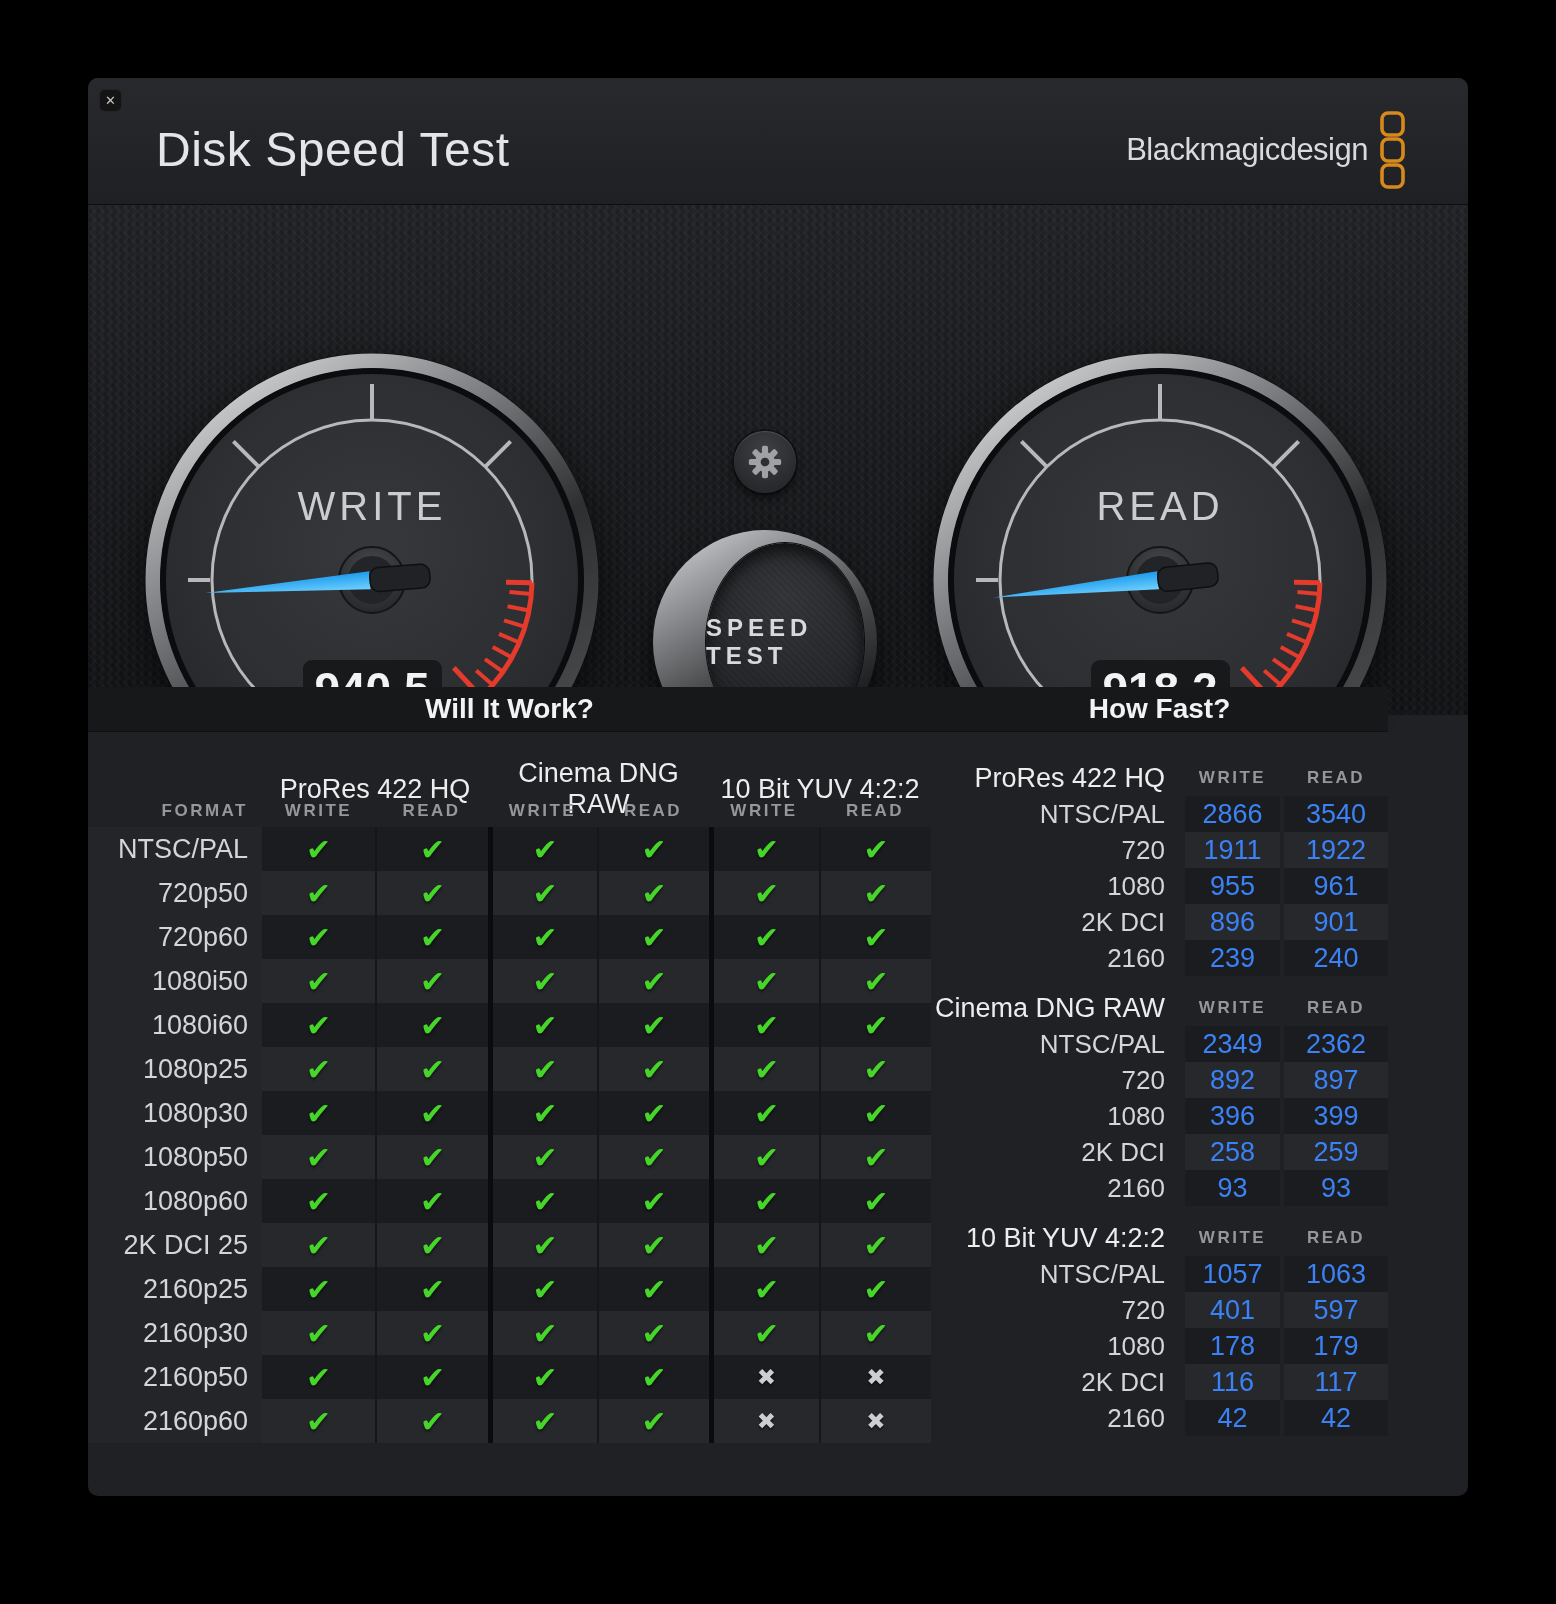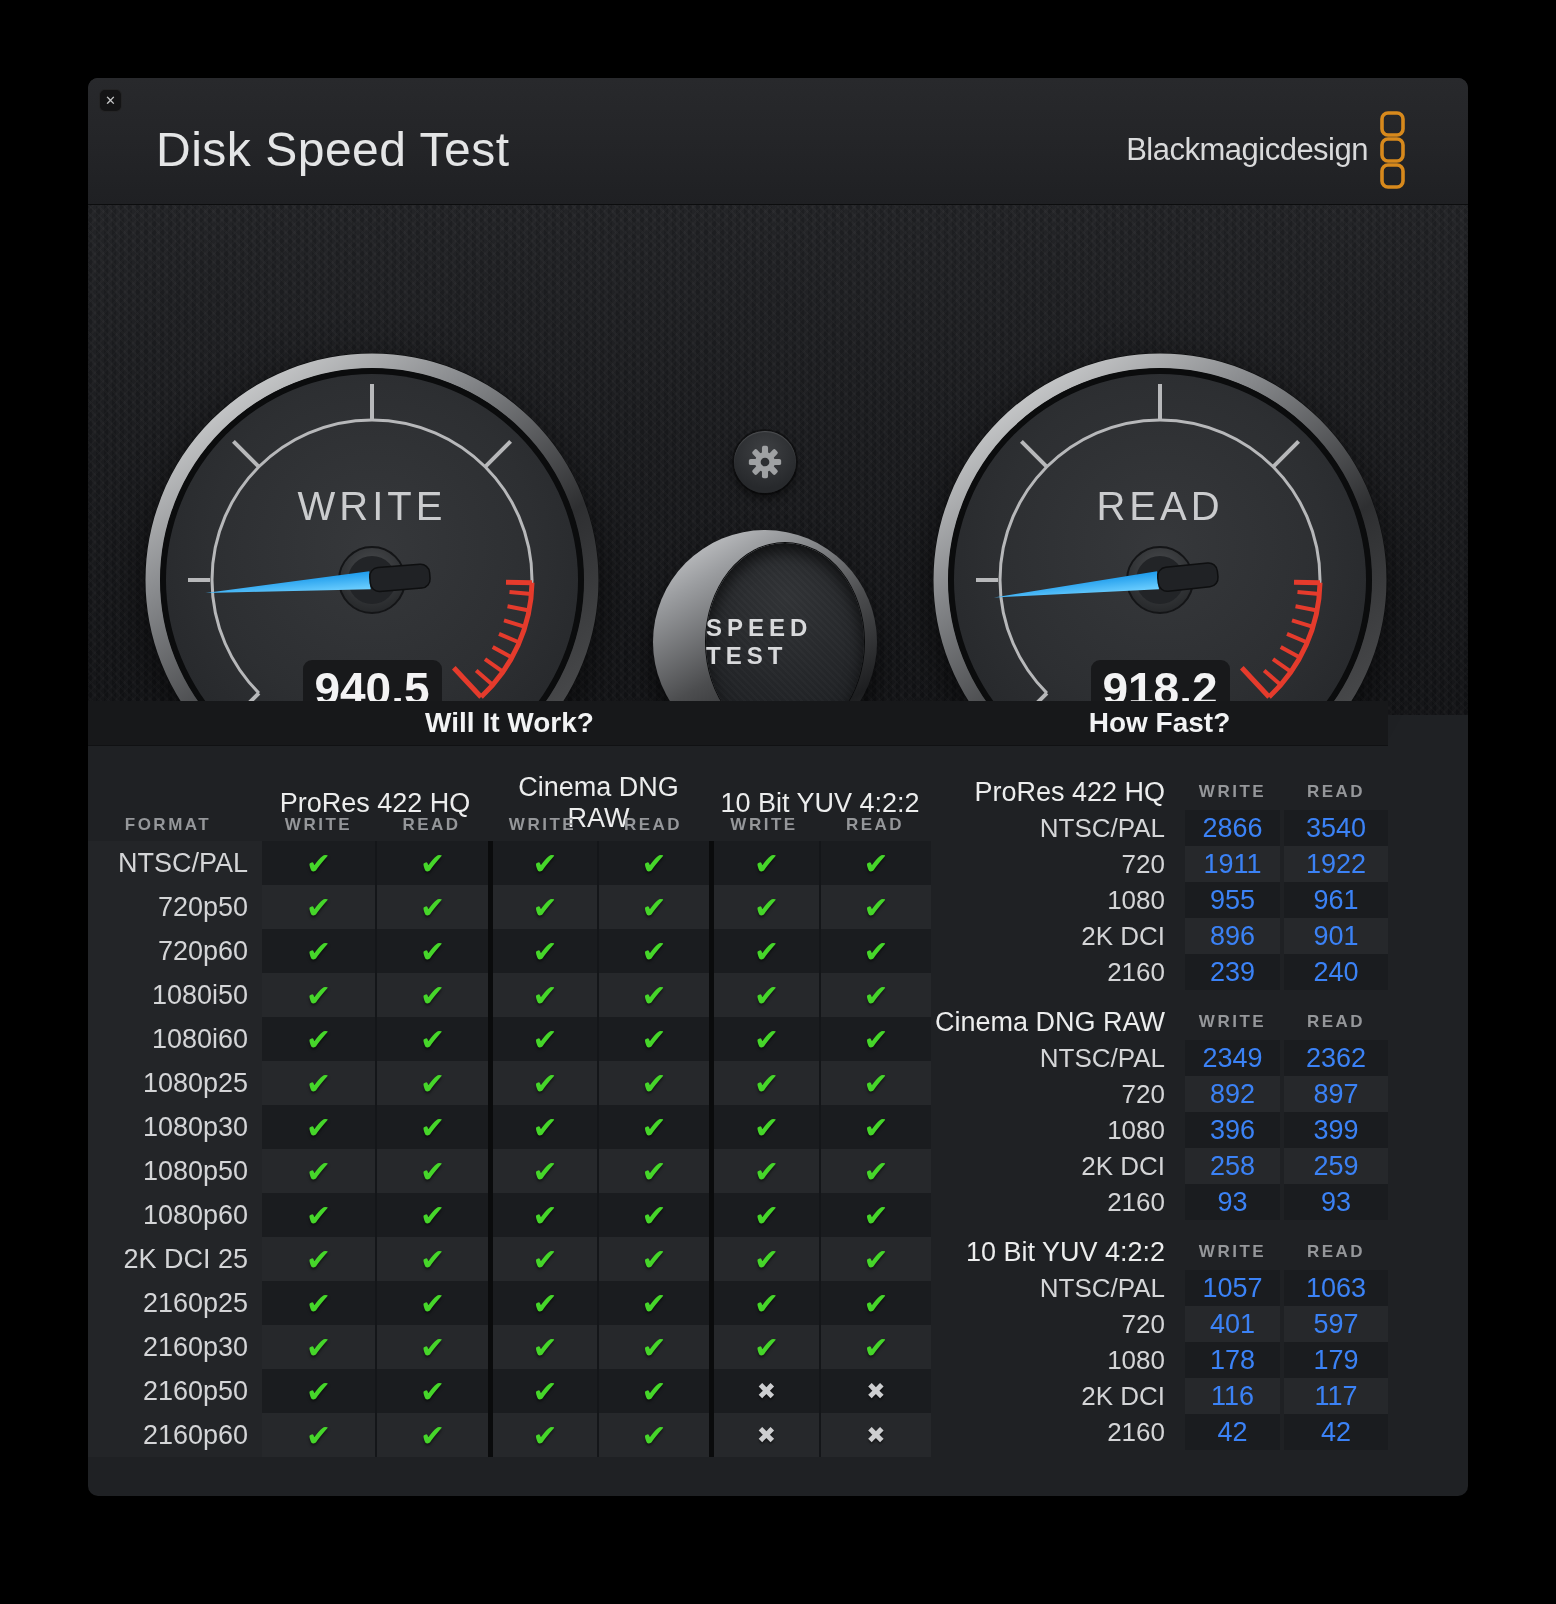--- a/index.html
+++ b/index.html
@@ -62,37 +62,37 @@
     background:
       repeating-linear-gradient(45deg, rgba(255,255,255,.02) 0 2px, transparent 2px 5px),
       radial-gradient(circle at 50% 28%, #313336, #1e2023 78%);
     box-shadow:inset 0 8px 16px rgba(0,0,0,.65), 0 0 0 1px #0a0b0c;
     display:flex; flex-direction:column; align-items:center; justify-content:center; gap:6px;margin-left:40px;
   }
   .start-kicker { color:#d8d9db; font-size:24px; font-weight:bold; letter-spacing:5px; }
   .start-label  { color:#f2f3f5; font-size:46px; font-weight:bold; letter-spacing:7px; }
 
   
-  .bottom { position:absolute; left:0; top:623px; width:1273px; height:781px; display:flex; }
+  .bottom { position:absolute; left:0; top:609px; width:1273px; height:781px; display:flex; }
   .panel-left  { width:897px; background:#1f2124; }
   .v-divider   { width:6px; background:#09090a; }
   .panel-right { width:477px; background:#1f2124; }
   .band {
     height:45px; background:#17181a; border-bottom:1px solid #101113;
     display:flex; align-items:center; justify-content:center;
     color:#f2f3f4; font-size:28px; font-weight:bold;
   }
 
   
   .wiw-grid { display:grid; grid-template-columns:174px 113px 113px 109px 112px 110px 112px; }
   .wiw-ghead { margin-top:26px; height:36px; align-items:center; }
   .wiw-ghead .gname { grid-column:span 2; text-align:center; color:#eceded; font-size:27px; }
   .wiw-chead { height:33px; align-items:center; }
   .hdr { color:#95979a; font-size:17px; font-weight:bold; letter-spacing:2.5px; text-align:center; }
-  .hdr-format { padding-right:14px; }
+  .hdr-format { text-align:right; padding-right:14px; }
   .wiw-row { height:44px; }
   .fmt-cell {
     background:#232528; color:#d4d5d7; font-size:27px; text-align:right;
     padding-right:14px; line-height:44px; height:44px;
     white-space:nowrap;
   }
   .chk-cell { height:44px; display:flex; align-items:center; justify-content:center; }
   .row-dark  .chk-cell { background:#1a1c1f; }
   .row-light .chk-cell { background:#26282b; }
   .cd2 { border-left:2px solid #141619; }

